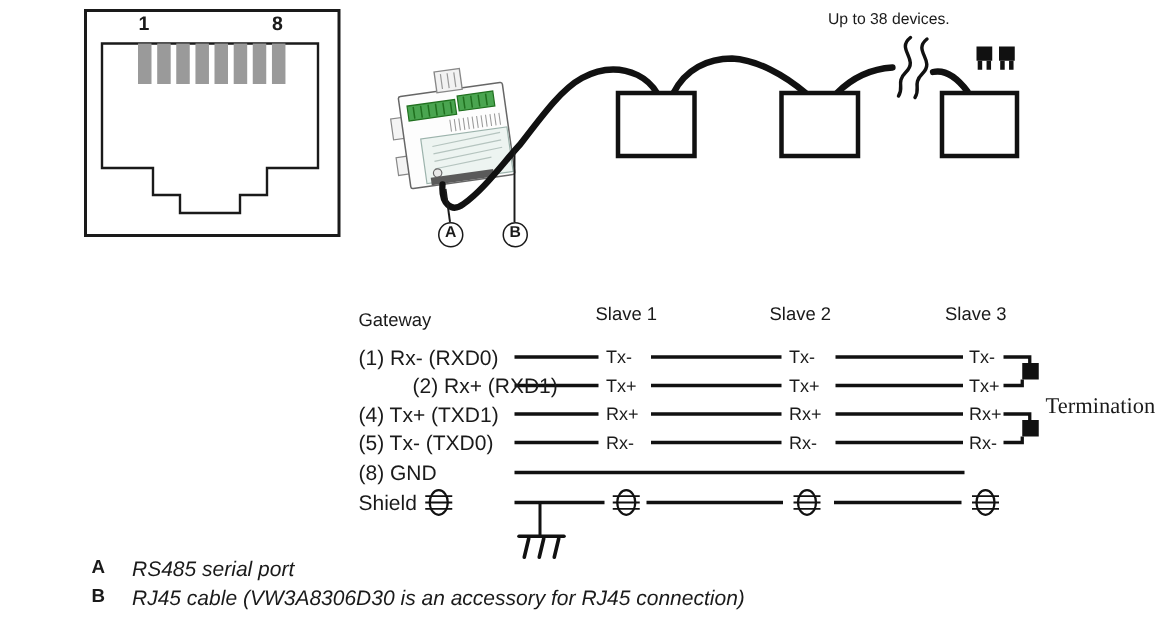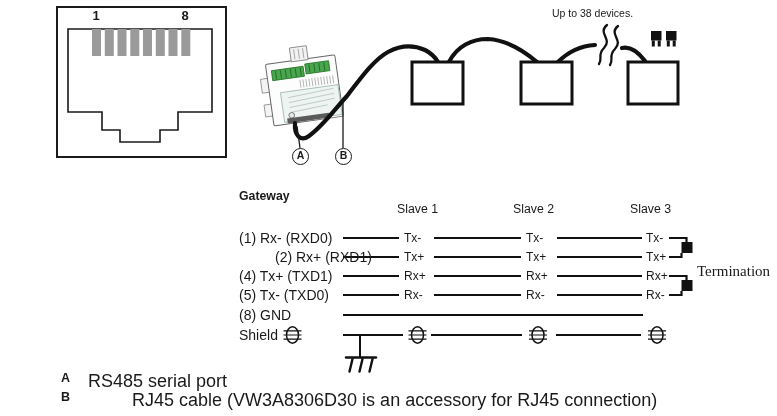--- a/index.html
+++ b/index.html
@@ -10,21 +10,21 @@
   #lineart { position:absolute; left:0; top:0; }
   .t { position:absolute; white-space:nowrap; color:#1a1a1a; }
   .pin-label { font-size:13px; font-weight:bold; width:14px; text-align:center; }
   .note { font-size:10.5px; }
   .term-note { font-size:10px; line-height:11.6px; }
   .term-note span { display:block; }
   .hdr { font-size:12.3px; }
   .rowlab { font-size:14px; height:16px; line-height:16px; }
   .cell { font-size:12px; height:16px; line-height:16px; }
   .legend-key { font-size:12.5px; font-weight:bold; }
-  .legend-text { font-size:18px; }
+  .legend-text { font-size:14px;font-style:italic; }
   .callout {
     position:absolute; width:17px; height:17px; box-sizing:border-box;
     border:1.6px solid #1a1a1a; border-radius:50%;
     font-size:10.5px; font-weight:bold; text-align:center; line-height:13.5px;
     background:#fff;
   }
   .termination-label { font-size:15px;font-family:Liberation Serif, serif; }
 </style>
 </head>
 <body>
@@ -168,21 +168,21 @@
 
   <div class="t pin-label" style="left:89px; top:8px;">1</div>
   <div class="t pin-label" style="left:178px; top:8px;">8</div>
 
   <div class="t note" style="left:552px; top:7px;">Up to 38 devices.</div>
 
 
   <div class="callout" style="left:292px; top:148px;">A</div>
   <div class="callout" style="left:335px; top:148px;">B</div>
 
-  <div class="t hdr" style="left:239px; top:189px;font-weight:bold;">Gateway</div>
+  <div class="t hdr" style="left:239px; top:206px;">Gateway</div>
   <div class="t hdr" style="left:397px; top:202px;">Slave 1</div>
   <div class="t hdr" style="left:513px; top:202px;">Slave 2</div>
   <div class="t hdr" style="left:630px; top:202px;">Slave 3</div>
 
   <div class="t rowlab" style="left:239px; top:230px;">(1) Rx- (RXD0)</div>
   <div class="t rowlab" style="left:239px; top:249px;margin-left:36px;">(2) Rx+ (RXD1)</div>
   <div class="t rowlab" style="left:239px; top:268px;text-align:right;">(4) Tx+ (TXD1)</div>
   <div class="t rowlab" style="left:239px; top:287px;">(5) Tx- (TXD0)</div>
   <div class="t rowlab" style="left:239px; top:307px;">(8) GND</div>
   <div class="t rowlab" style="left:239px; top:327px;">Shield</div>
@@ -201,15 +201,15 @@
 
   <div class="t cell" style="left:404px; top:287px;">Rx-</div>
   <div class="t cell" style="left:526px; top:287px;">Rx-</div>
   <div class="t cell" style="left:646px; top:287px;">Rx-</div>
 
   <div class="t termination-label" style="left:697px; top:263px;">Termination</div>
 
   <div class="t legend-key" style="left:61px; top:371px;">A</div>
   <div class="t legend-text" style="left:88px; top:371px;">RS485 serial port</div>
   <div class="t legend-key" style="left:61px; top:390px;">B</div>
-  <div class="t legend-text" style="left:88px; top:390px;margin-left:44px;">RJ45 cable (VW3A8306D30 is an accessory for RJ45 connection)</div>
+  <div class="t legend-text" style="left:88px; top:390px;">RJ45 cable (VW3A8306D30 is an accessory for RJ45 connection)</div>
 
 </div>
 
 </body></html>

